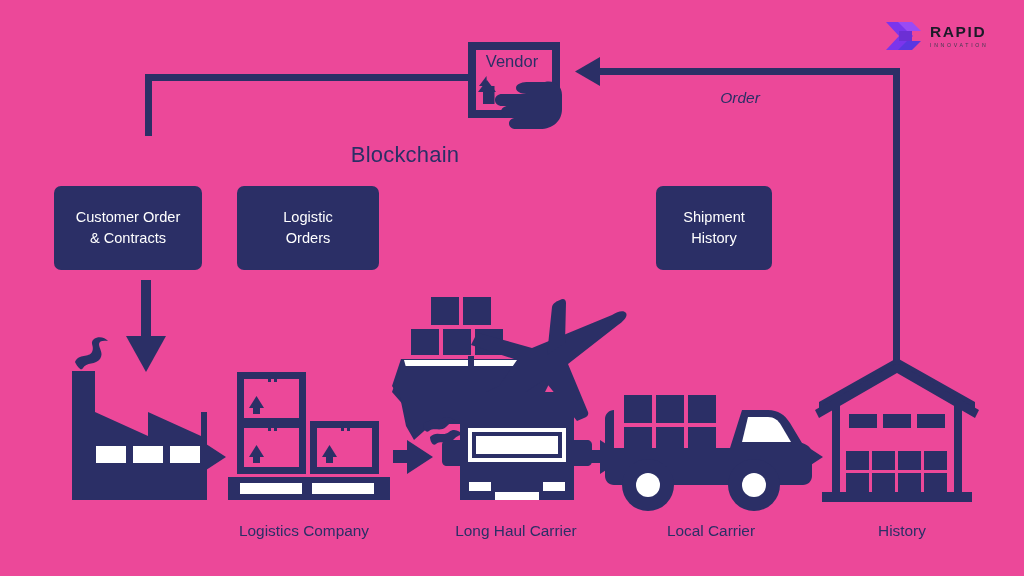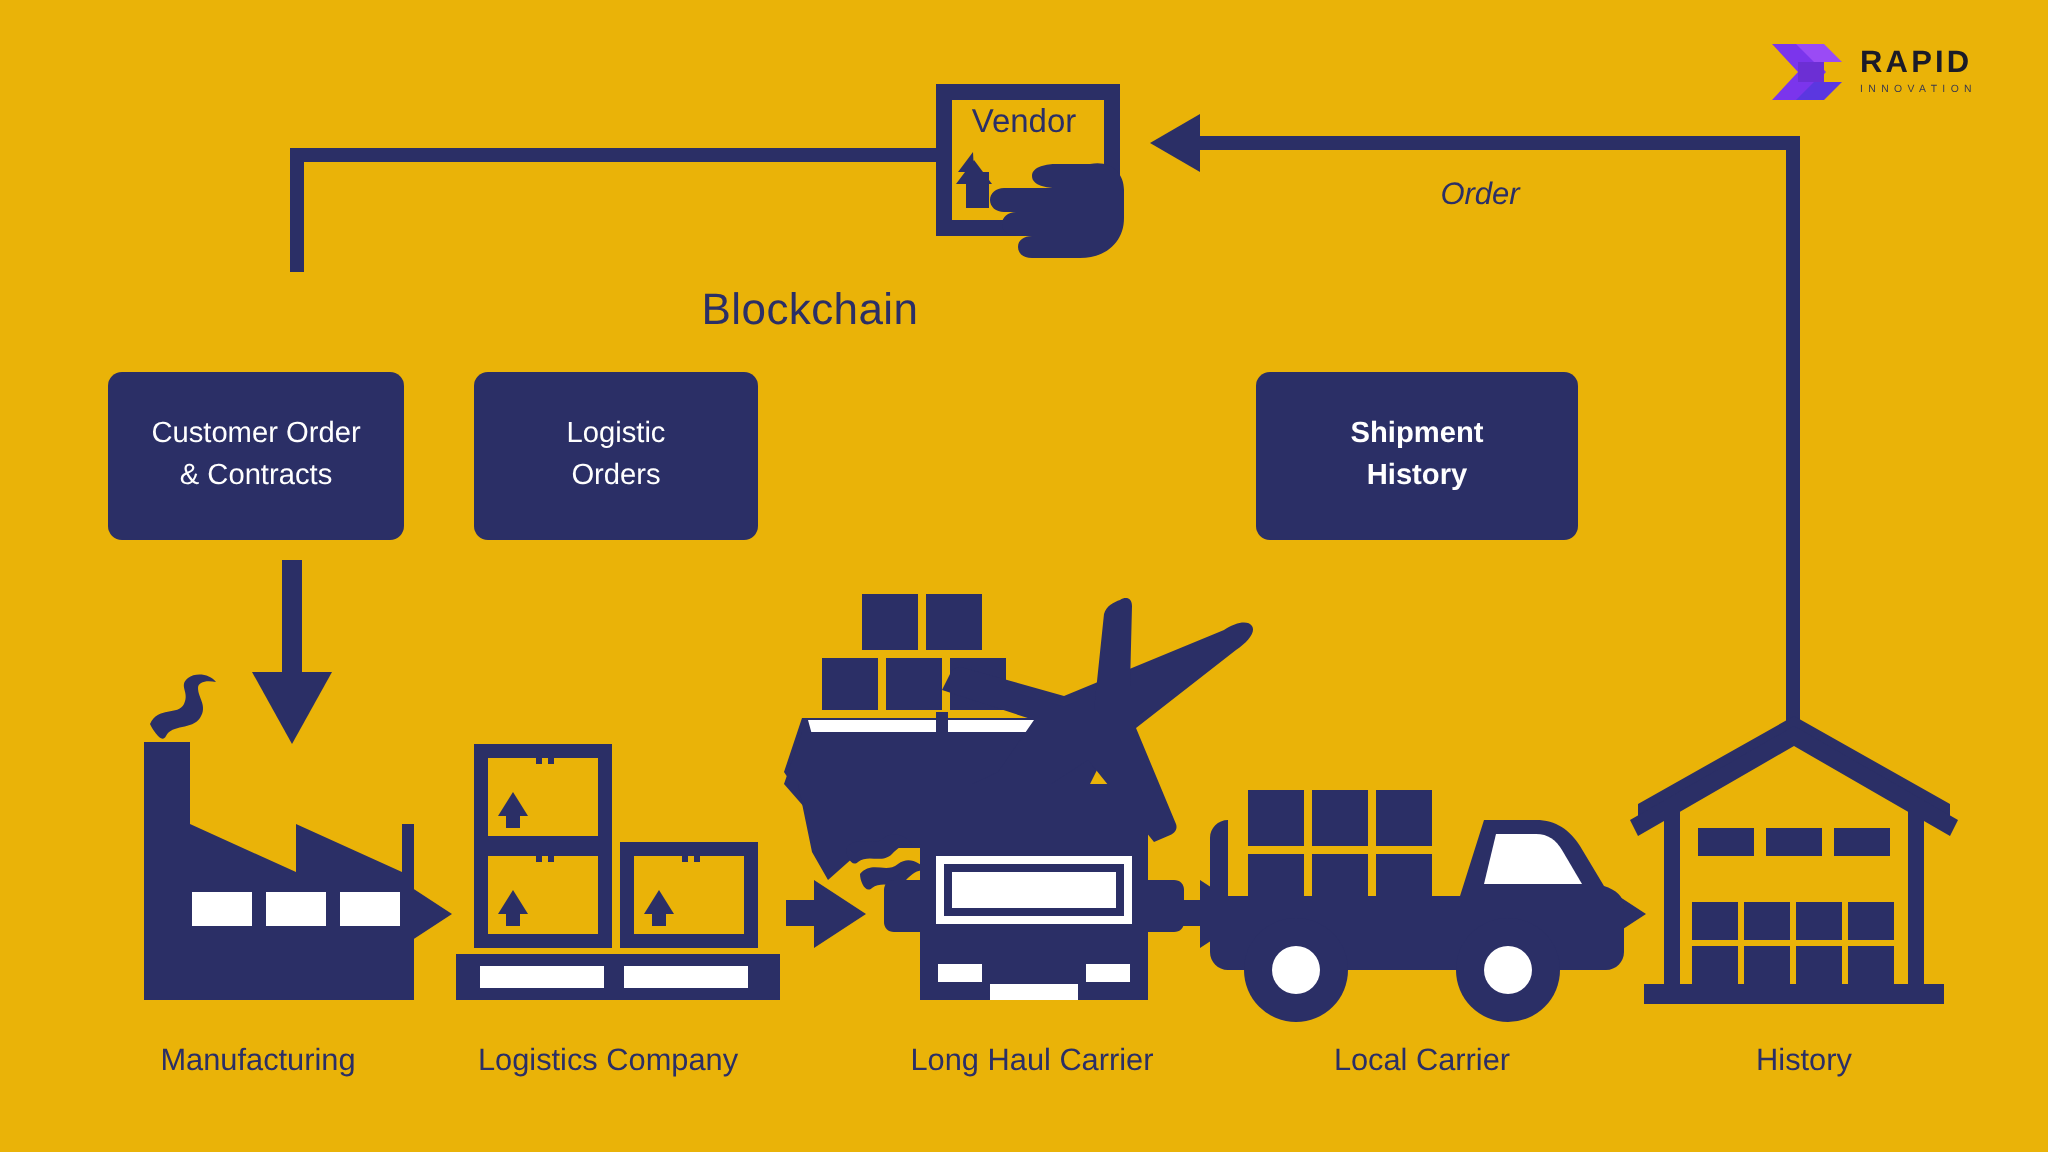--- a/index.html
+++ b/index.html
@@ -8,21 +8,21 @@
     padding: 0;
     background: #ffffff;
   }
   body {
     font-family: "Liberation Sans", sans-serif;
   }
   #stage {
     position: relative;
     width: 1024px;
     height: 576px;
-    background: #eab308;
+    background: #ec4899;
     overflow: hidden;
   }
 
   
   .brand {
     position: absolute;
     top: 16px;
     left: 884px;
     width: 120px;
     height: 40px;
@@ -358,22 +358,21 @@
   <div class="vendor-text">Vendor</div>
 
   <div class="order-label">Order</div>
 
   <div class="bc-title">Blockchain</div>
 
   <div class="ledger-box" style="left:54px; top:186px; width:148px; height:84px;">Customer Order
 &amp; Contracts</div>
   <div class="ledger-box" style="left:237px; top:186px; width:142px; height:84px;">Logistic
 Orders</div>
-  <div class="ledger-box" style="left:628px; top:186px; width:161px; height:84px;font-weight:bold;">Shipment
+  <div class="ledger-box" style="left:656px; top:186px; width:116px; height:84px;">Shipment
 History</div>
 
-  <div class="stage-label" style="left:44px; top:522px; width:170px;">Manufacturing</div>
   <div class="stage-label" style="left:219px; top:522px; width:170px;">Logistics Company</div>
   <div class="stage-label" style="left:626px; top:522px; width:170px;">Local Carrier</div>
   <div class="stage-label" style="left:431px; top:522px; width:170px;">Long Haul Carrier</div>
   <div class="stage-label" style="left:817px; top:522px; width:170px;">History</div>
 
 </div>
 
 </body></html>

